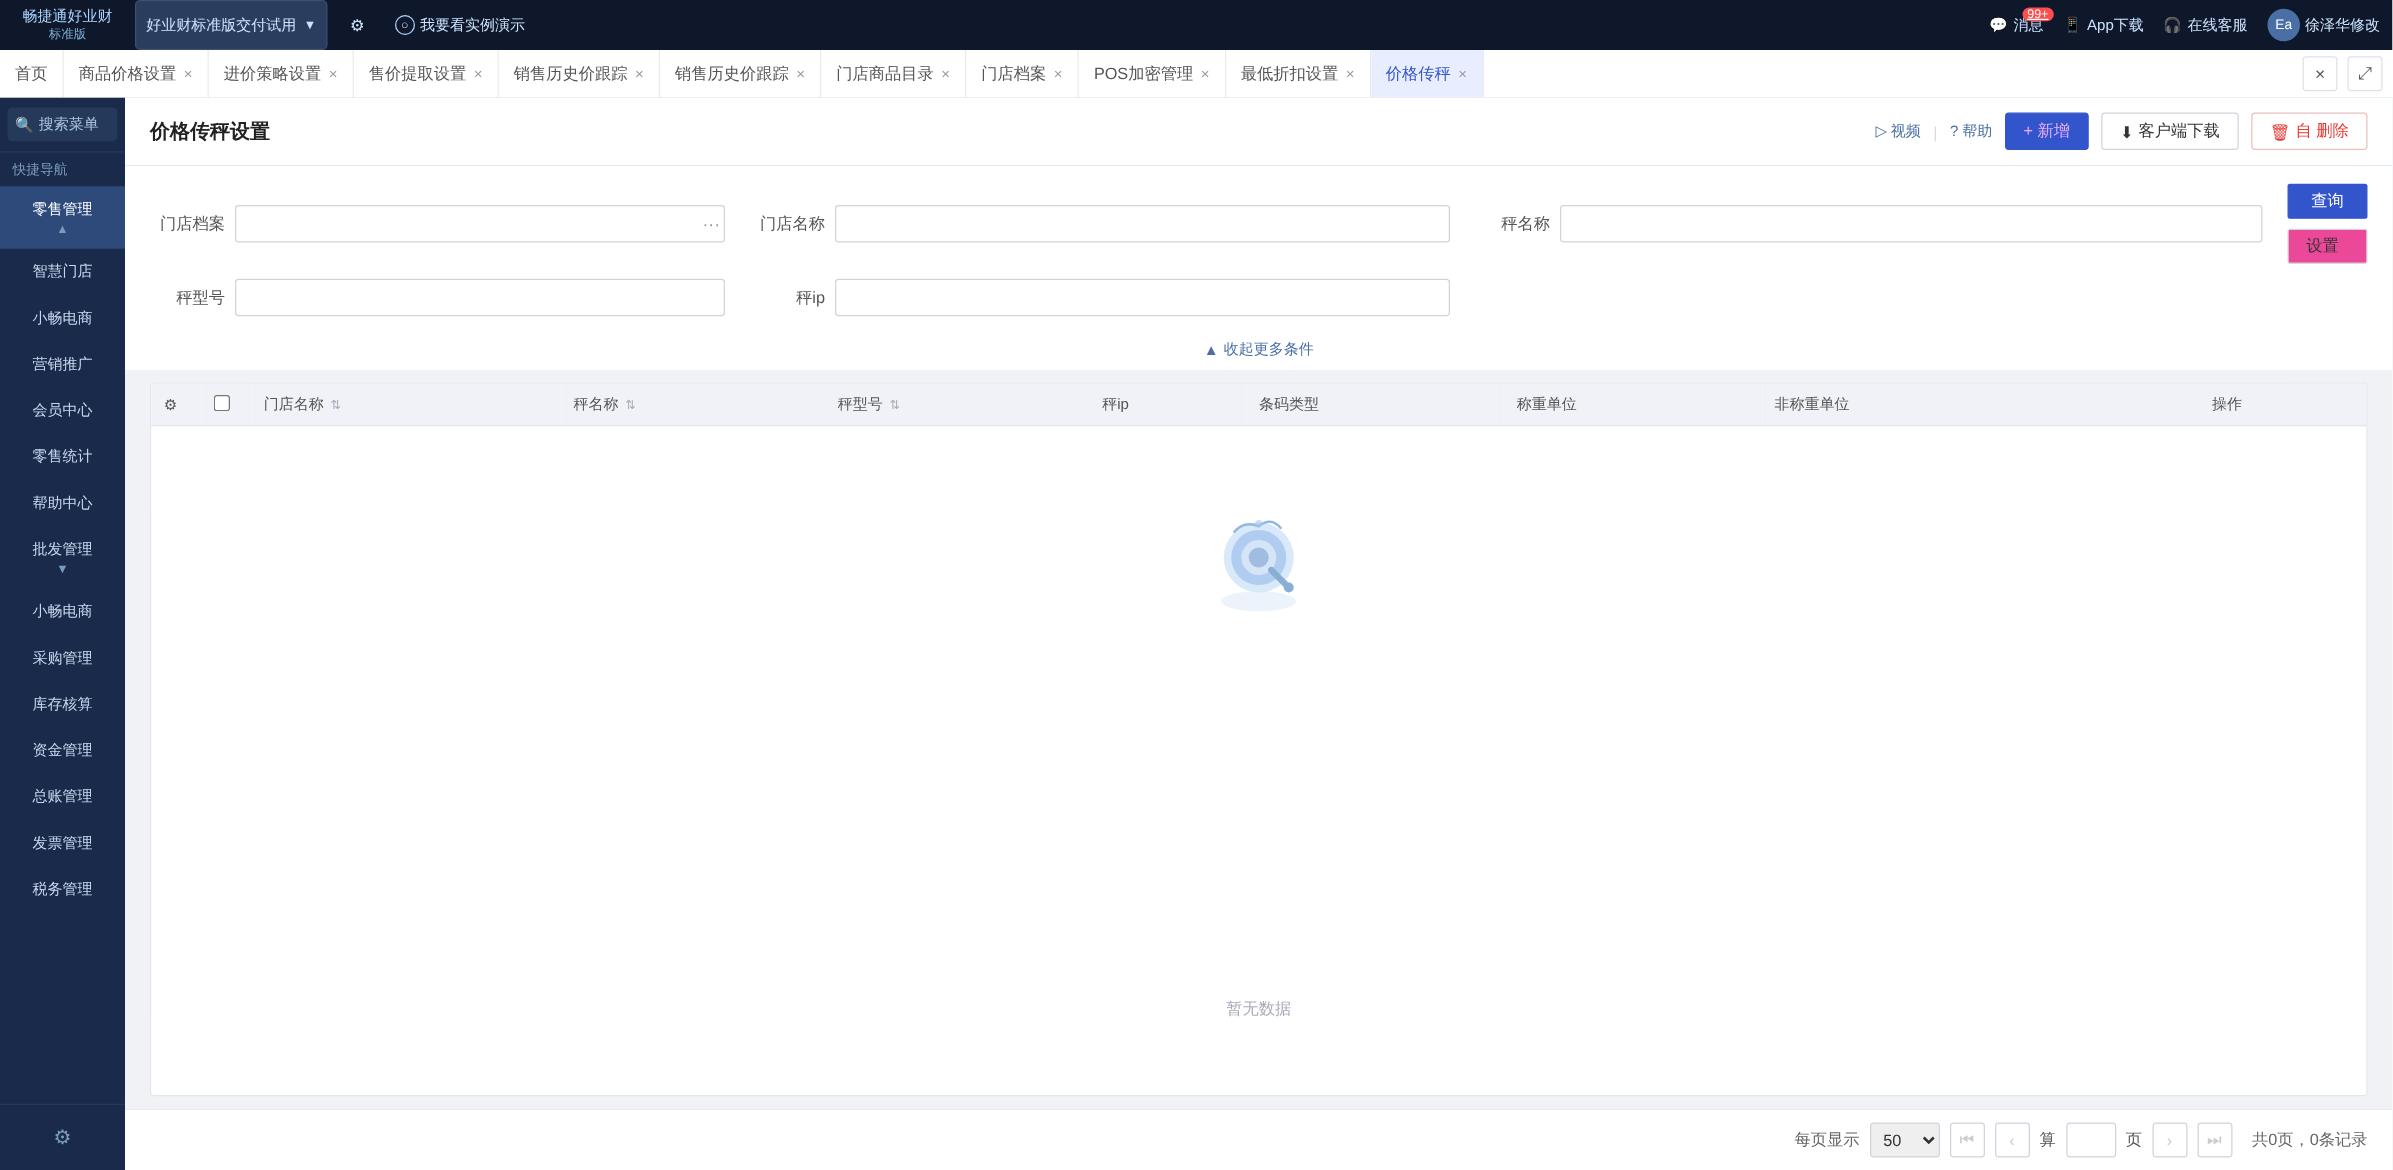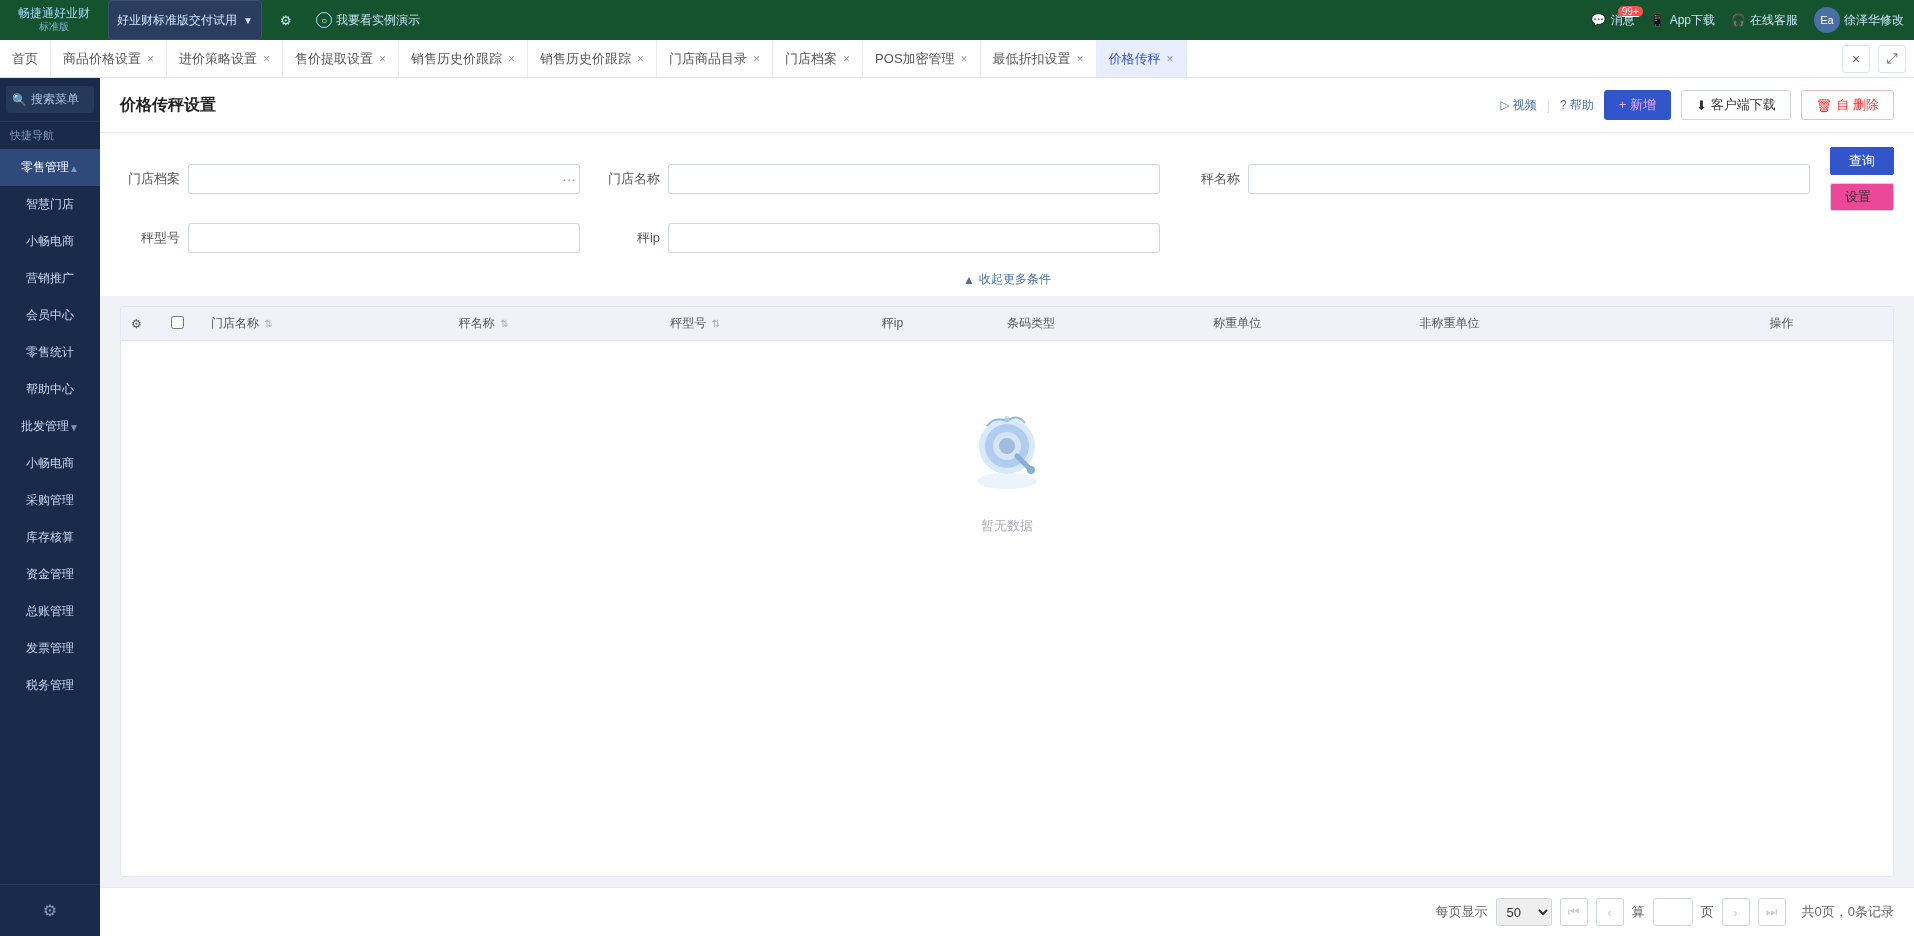--- a/index.html
+++ b/index.html
@@ -1,19 +1,19 @@
 <!DOCTYPE html>
 <html><head>
   <meta charset="utf-8">
   <style>
     * { box-sizing: border-box; margin: 0; padding: 0; }
     body { font-family: "Microsoft YaHei", Arial, sans-serif; font-size: 13px; background: #f0f2f5; color: #333; display: flex; flex-direction: column; height: 936px; overflow: hidden; }
 
     
-    .top-bar { display: flex; align-items: center; background: #14532d; color: #fff; height: 40px; padding: 0 10px; flex-shrink: 0; }
+    .top-bar { display: flex; align-items: center; background: #0f172a; color: #fff; height: 40px; padding: 0 10px; flex-shrink: 0; }
     .logo-area { display: flex; flex-direction: column; align-items: center; justify-content: center; width: 88px; margin-right: 10px; }
     .logo-text { font-size: 12px; color: #aad4ff; line-height: 1.2; }
     .logo-sub { font-size: 10px; color: #7ab0d8; }
     .version-select { display: flex; align-items: center; background: #2a3d5e; border: 1px solid #3a5070; border-radius: 4px; padding: 2px 8px; color: #cce4ff; font-size: 12px; cursor: pointer; margin-right: 10px; height: 40px; }
     .version-select .arrow { margin-left: 6px; font-size: 10px; }
     .settings-icon-btn { display: flex; align-items: center; justify-content: center; width: 28px; height: 28px; color: #cce4ff; cursor: pointer; margin-right: 16px; }
     .demo-btn { display: flex; align-items: center; color: #cce4ff; font-size: 12px; cursor: pointer; }
     .demo-btn .circle-icon { margin-right: 4px; width: 16px; height: 16px; border: 1px solid #aad4ff; border-radius: 50%; display: inline-flex; align-items: center; justify-content: center; font-size: 10px; }
     .top-right { margin-left: auto; display: flex; align-items: center; gap: 16px; }
     .top-right-item { display: flex; align-items: center; gap: 4px; color: #cce4ff; font-size: 12px; cursor: pointer; position: relative; }
@@ -30,21 +30,21 @@
     .tab-bar-end-btn { width: 28px; height: 28px; display: flex; align-items: center; justify-content: center; border: 1px solid #dde1e8; border-radius: 3px; cursor: pointer; color: #555; font-size: 14px; }
 
     
     .main-layout { display: flex; flex: 1; overflow: hidden; }
 
     
     .sidebar { width: 100px; background: #1a2a4a; color: #c8d8f0; display: flex; flex-direction: column; flex-shrink: 0; overflow-y: auto; }
     .sidebar-search { padding: 8px 6px; border-bottom: 1px solid #253a5a; }
     .sidebar-search-btn { width: 100%; background: #253a5a; border: none; color: #aac4e0; padding: 5px 6px; border-radius: 4px; font-size: 12px; cursor: pointer; display: flex; align-items: center; gap: 4px; }
     .sidebar-nav-label { padding: 6px 10px; font-size: 11px; color: #7a9bbf; }
-    .sidebar-item { display: flex; align-items: center; justify-content: center; flex-direction: row; padding: 10px 6px; cursor: pointer; font-size: 12px; color: #c8d8f0; text-align: center; }
+    .sidebar-item { display: flex; align-items: center; justify-content: center; flex-direction: column; padding: 10px 6px; cursor: pointer; font-size: 12px; color: #c8d8f0; text-align: center; }
     .sidebar-item.active { background: #2d4a7a; color: #fff; }
     .sidebar-item.has-sub { position: relative; }
     .sidebar-item .sub-arrow { font-size: 10px; color: #7a9bbf; margin-top: 2px; }
     .sidebar-bottom { margin-top: auto; border-top: 1px solid #253a5a; padding: 8px 0; }
     .sidebar-settings { display: flex; align-items: center; justify-content: center; padding: 8px; cursor: pointer; color: #7a9bbf; font-size: 16px; }
 
     
     .content { flex: 1; display: flex; flex-direction: column; overflow: hidden; background: #f0f2f5; }
     .page-header { background: #fff; padding: 12px 20px 0 20px; border-bottom: 1px solid #e8ecf0; display: flex; align-items: center; justify-content: space-between; flex-shrink: 0; }
     .page-title { font-size: 16px; font-weight: 600; color: #222; padding-bottom: 12px; }
@@ -70,21 +70,21 @@
     .collapse-bar { display: flex; align-items: center; justify-content: center; padding: 6px 0 8px 0; cursor: pointer; color: #4a6fa5; font-size: 12px; gap: 4px; }
 
     
     .table-section { flex: 1; overflow: auto; padding: 10px 20px; display: flex; flex-direction: column; }
     .table-wrapper { background: #fff; border-radius: 3px; border: 1px solid #e4e8ee; flex: 1; display: flex; flex-direction: column; }
     .data-table { width: 100%; border-collapse: collapse; }
     .data-table th { background: #f0f2f7; border-bottom: 1px solid #e4e8ee; padding: 8px 10px; text-align: left; font-size: 12px; color: #555; font-weight: 500; white-space: nowrap; }
     .data-table th .sort-arrows { color: #aab; font-size: 10px; margin-left: 2px; }
     .table-checkbox-th { width: 40px; text-align: center; }
     .table-settings-th { width: 40px; text-align: center; }
-    .empty-state { flex: 1; display: flex; flex-direction: column; align-items: center; justify-content: flex-start; padding: 60px 0; }
+    .empty-state { flex: 1; display: flex; flex-direction: column; align-items: center; justify-content: space-between; padding: 60px 0; }
     .empty-icon { width: 100px; height: 100px; margin-bottom: 16px; }
     .empty-text { color: #aab; font-size: 13px; }
 
     
     .pagination-bar { display: flex; align-items: center; justify-content: flex-end; padding: 10px 20px; background: #fff; border-top: 1px solid #e8ecf0; gap: 8px; flex-shrink: 0; font-size: 13px; color: #555; }
     .page-size-label { color: #666; }
     .page-size-select { height: 28px; border: 1px solid #d0d4dc; border-radius: 3px; padding: 0 6px; font-size: 13px; color: #333; }
     .page-nav-btn { width: 28px; height: 28px; border: 1px solid #d0d4dc; border-radius: 3px; background: #fff; cursor: pointer; display: flex; align-items: center; justify-content: center; color: #555; font-size: 13px; }
     .page-nav-btn.disabled { color: #ccc; cursor: default; }
     .page-input { width: 40px; height: 28px; border: 1px solid #d0d4dc; border-radius: 3px; text-align: center; font-size: 13px; }

